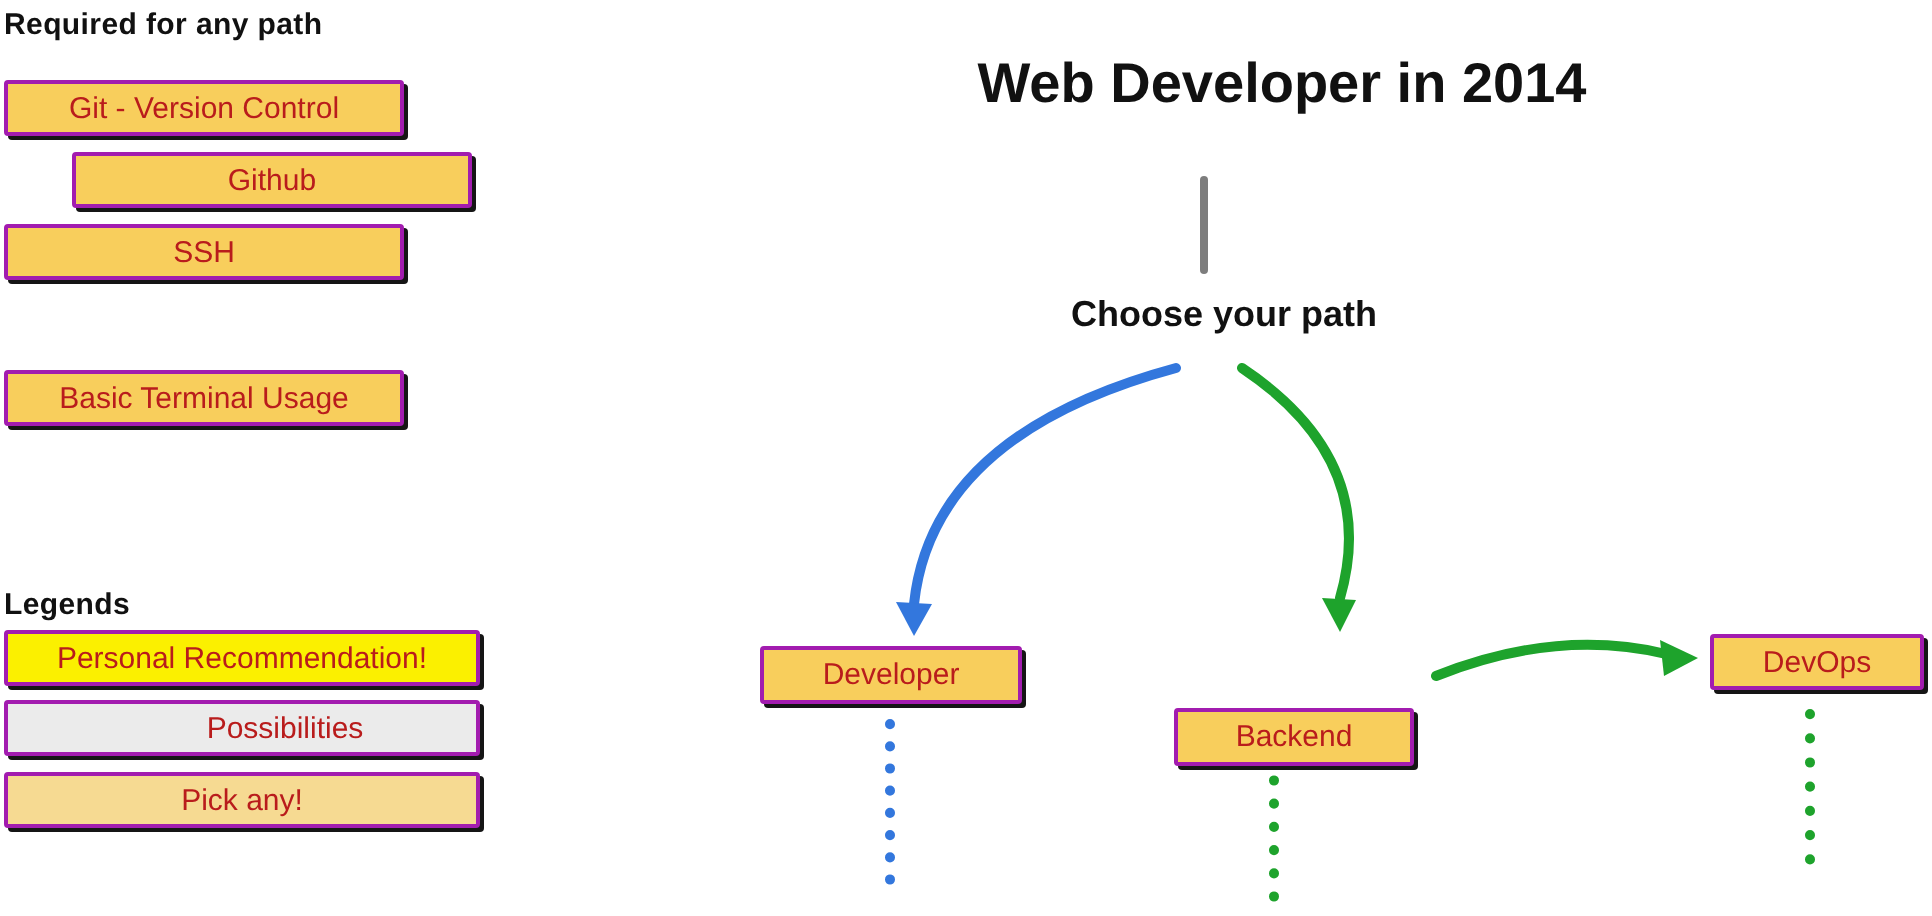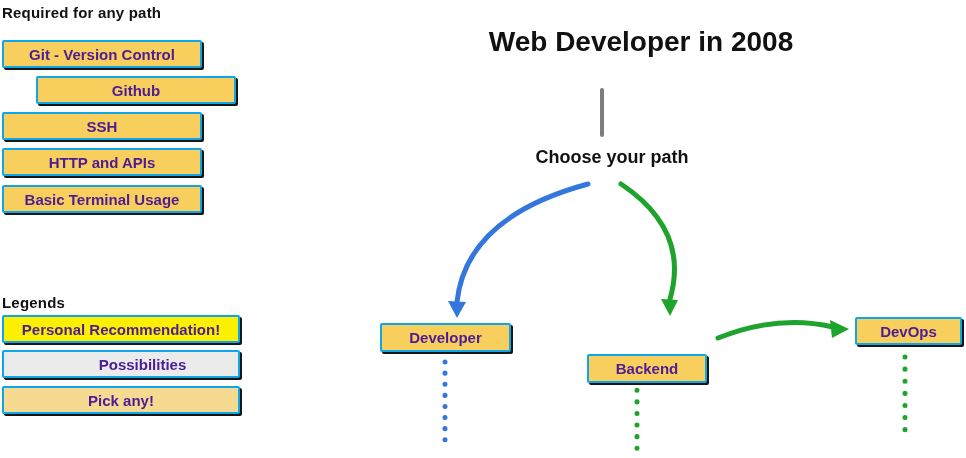--- a/index.html
+++ b/index.html
@@ -18,29 +18,29 @@
   .section-title {
     position: absolute;
     font-size: 15px;
     font-weight: bold;
     color: #111;
     letter-spacing: 0.2px;
   }
   .node {
     position: absolute;
     background: #F8CE5C;
-    border: 2px solid #0ea5e9;
+    border: 2px solid #a21caf;
     border-radius: 2px;
     box-shadow: 2px 2px 0 0 #151515;
     display: flex;
     align-items: center;
     justify-content: center;
     font-size: 15px;
-    font-weight: bold;
-    color: #4c1d95;
+    font-weight: normal;
+    color: #b91c1c;
     box-sizing: border-box;
   }
   .side-box {
     left: 2px;
     width: 200px;
     height: 28px;
   }
   .legend-box {
     left: 2px;
     width: 238px;
@@ -87,30 +87,29 @@
 </head>
 <body>
 
 <div id="canvas">
 
   <div class="section-title" style="top:4px; left:2px;">Required for any path</div>
 
   <div class="node side-box" style="top: 40px; background-color: rgb(248, 206, 92);">Git - Version Control</div>
   <div class="node side-box" style="top: 76px; background-color: rgb(248, 206, 92); margin-left: 34px;">Github</div>
   <div class="node side-box" style="top: 112px; background-color: rgb(248, 206, 92);">SSH</div>
-  <div class="node side-box" style="top: 148px; background-color: rgb(248, 206, 92);">HTTP and APIs</div>
   <div class="node side-box" style="top: 185px; background-color: rgb(248, 206, 92);">Basic Terminal Usage</div>
 
   <div class="section-title" style="top:294px; left:2px;">Legends</div>
 
   <div class="node legend-box" style="top: 315px; background-color: rgb(251, 240, 0);">Personal Recommendation!</div>
   <div class="node legend-box" style="top: 350px; background-color: rgb(235, 235, 235); padding-left: 43px;">Possibilities</div>
   <div class="node legend-box" style="top: 386px; background-color: rgb(246, 218, 146);">Pick any!</div>
 
-  <div class="main-title">Web Developer in 2008</div>
+  <div class="main-title">Web Developer in 2014</div>
 
   <div class="v-line" style="background-color: rgb(125, 125, 125);"></div>
 
   <div class="choose-path">Choose your path</div>
 
   <svg id="arrow-layer" viewBox="0 0 966 458">
 
     <path d="M 588 184 Q 466 217 457 302" fill="none" stroke-width="5" stroke-linecap="round" stroke="#3377DD"></path>
     <polygon points="457,318 448,301 466,302" fill="#3377DD"></polygon>
 

